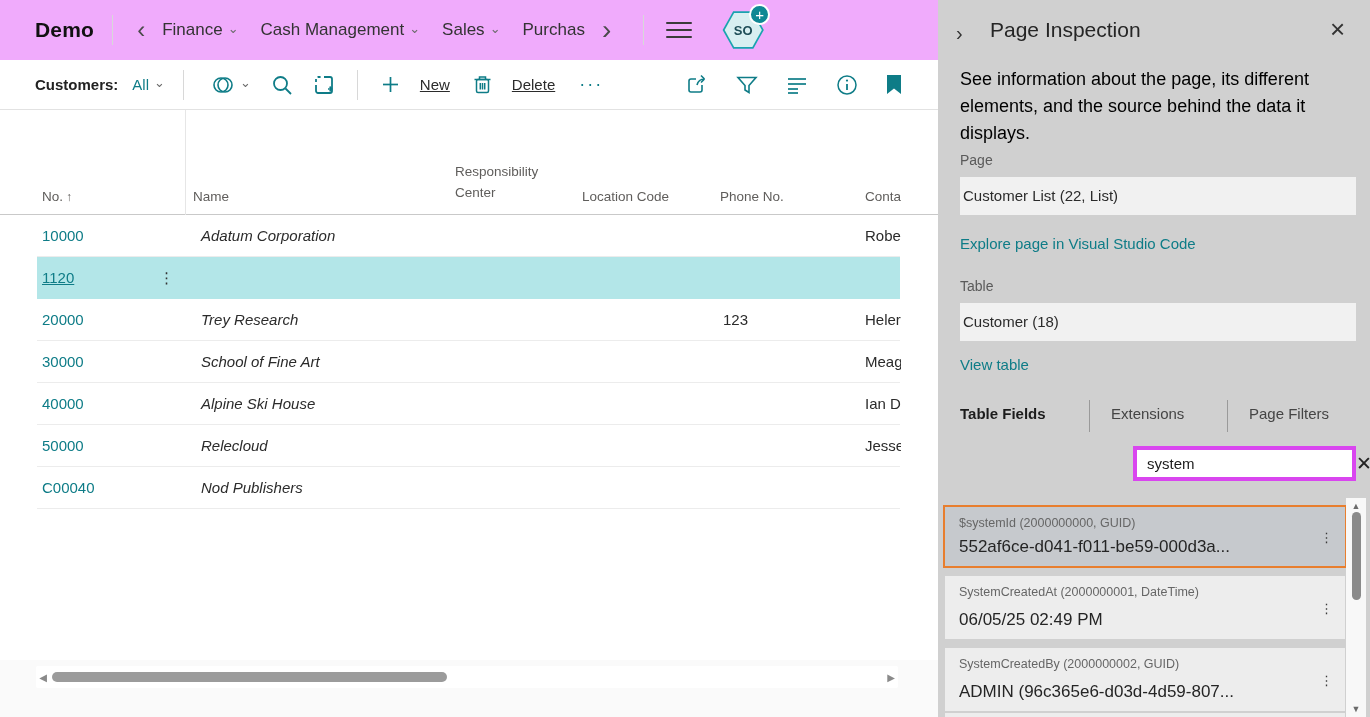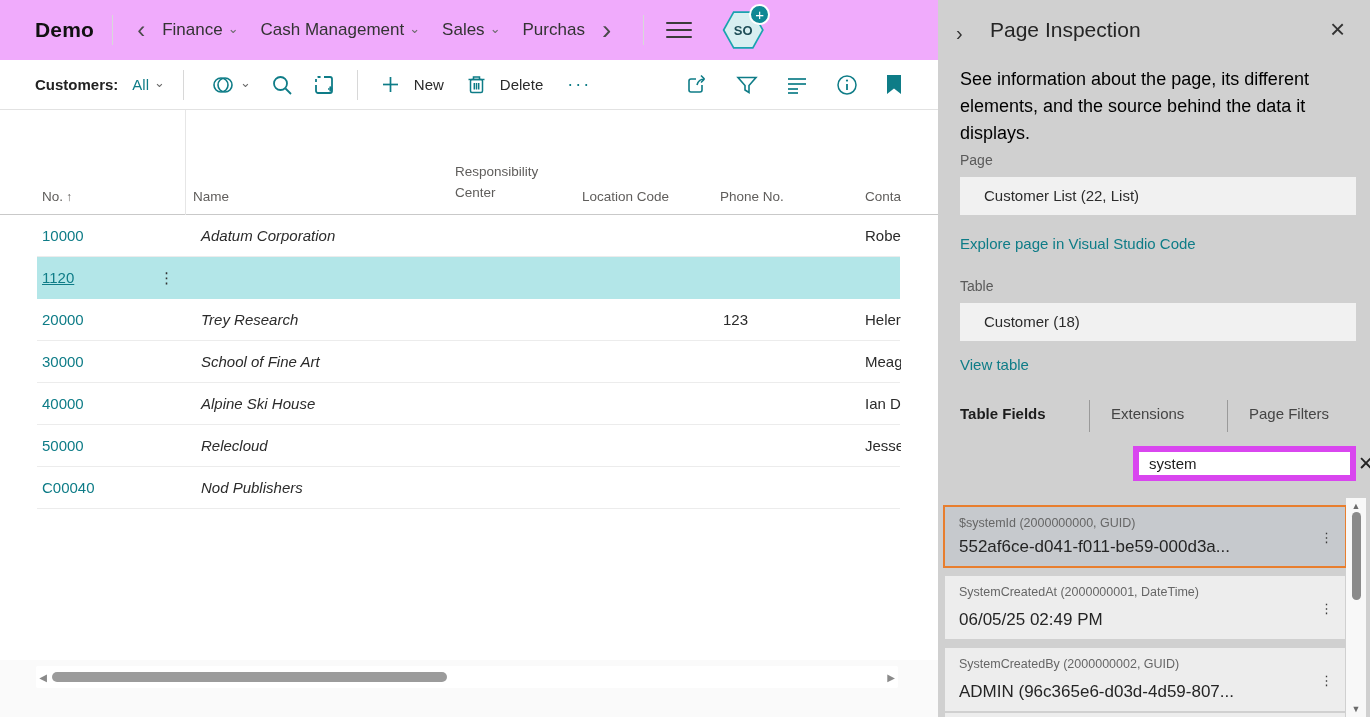--- a/index.html
+++ b/index.html
@@ -28,21 +28,21 @@
   .hex-in{position:absolute; left:2px; top:4px; width:38px; height:36px; background:#D8EFF1;
        clip-path:polygon(26% 3%, 74% 3%, 99% 50%, 74% 97%, 26% 97%, 1% 50%);
        display:flex; align-items:center; justify-content:center; font-size:13px; font-weight:700; color:#1E4D57;}
   .plus-badge{position:absolute; right:-4px; top:-4px; width:21px; height:21px; border-radius:50%;
        background:#0F8894; border:2px solid #fff; color:#fff; font-size:15px; line-height:17px; text-align:center; cursor:pointer;}
 
   .toolbar{position:absolute; left:0; top:60px; width:938px; height:50px; background:#fff;
        border-bottom:1px solid #e2e2e2; display:flex; align-items:center; font-size:15px;}
   .tb-label{font-weight:700; color:#222; margin-left:35px;}
   .tb-all{color:var(--teal); margin-left:14px; display:flex; align-items:center; gap:5px; cursor:pointer;}
-  .tbtn{display:flex; align-items:center; gap:15px; color:#2b2b2b; cursor:pointer; margin:0 12px; white-space:nowrap;}
+  .tbtn{display:flex; align-items:center; gap:21px; color:#2b2b2b; cursor:pointer; margin:0 12px; white-space:nowrap;text-decoration:underline;}
   .tbtn svg{display:block;}
   .ticon{cursor:pointer; display:flex; align-items:center; margin:0 10px;}
   .dots{color:var(--teal); font-size:18px; letter-spacing:2px; cursor:pointer; margin:0 12px;}
   .tb-right{display:flex; align-items:center; margin-left:auto; margin-right:26px; gap:8px;}
 
   
   .grid-head{position:absolute; left:0; top:110px; width:938px; height:105px; background:#fff; border-bottom:1px solid #c9c9c9;}
   .col-sep{position:absolute; left:185px; top:0; width:1px; height:105px; background:#e6e6e6;}
   .gh{position:absolute; bottom:10px; font-size:13.5px; color:#5f5d5b; cursor:pointer;}
   .gh.resp{width:100px; bottom:10px; line-height:1.55;}
@@ -63,27 +63,27 @@
   .hs-thumb{position:absolute; left:2px; top:6px; width:395px; height:10px; background:#9b9b9b; border-radius:5px; cursor:pointer;}
 
   
   .panel{position:absolute; left:938px; top:0; width:432px; height:717px; background:var(--panel);}
   .p-collapse{position:absolute; left:18px; top:22px; font-size:20px; color:#333; cursor:pointer;}
   .p-title{position:absolute; left:52px; top:18px; font-size:21px; color:#252525;}
   .p-close{position:absolute; left:392px; top:16px; font-size:26px; font-weight:300; color:#333; cursor:pointer; line-height:1;}
   .p-desc{position:absolute; left:22px; top:66px; width:390px; font-size:18px; color:#000000; line-height:1.5;}
   .p-label{position:absolute; left:22px; font-size:14px; color:#5a5a5a;}
   .p-box{position:absolute; left:22px; width:396px; height:38px; background:var(--box); font-size:15px; color:#2b2b2b;
-         line-height:38px; padding-left:24px;}
+         line-height:38px; padding-left:3px;}
   .p-link{position:absolute; left:22px; font-size:15px; color:var(--teal); cursor:pointer; text-decoration:none;}
   .tabs{position:absolute; left:0; top:400px; width:480px; height:34px;}
   .tab{position:absolute; top:5px; font-size:15px; color:#454545; cursor:pointer;}
   .tab.active{font-weight:700; color:#1c1c1c;}
   .tab-div{position:absolute; top:0; width:1px; height:32px; background:#9a9a9a;}
-  .p-search{position:absolute; left:195px; top:446px; width:223px; height:35px; background:#fff; border:6px solid #d946ef; display:flex; align-items:center;}
+  .p-search{position:absolute; left:195px; top:446px; width:223px; height:35px; background:#fff; border:4px solid #d946ef; display:flex; align-items:center;}
   .p-search input{flex:1; border:none; outline:none; font-size:15px; padding:0 0 0 10px; font-family:inherit; color:#1c1c1c; background:transparent;}
   .p-clear{font-size:19px; color:#222; padding:0 10px; cursor:pointer; font-weight:300;}
 
   .field-item{position:absolute; left:7px; width:400px; height:63px; background:var(--item); cursor:pointer;}
   .field-item .fl{position:absolute; left:14px; top:9px; font-size:12.5px; color:#666;}
   .field-item .fv{position:absolute; left:14px; bottom:9px; font-size:17px; color:#252525; white-space:nowrap; max-width:360px; overflow:hidden;}
   .field-item .kebab{position:absolute; right:12px; top:50%; transform:translateY(-50%); color:#3a3a3a; font-size:13px; cursor:pointer;}
   .field-item.selected{background:var(--item-sel); border:2px solid var(--orange); left:5px; width:404px;}
   .field-sliver{position:absolute; left:7px; width:400px; height:4px; background:var(--item);}
 

